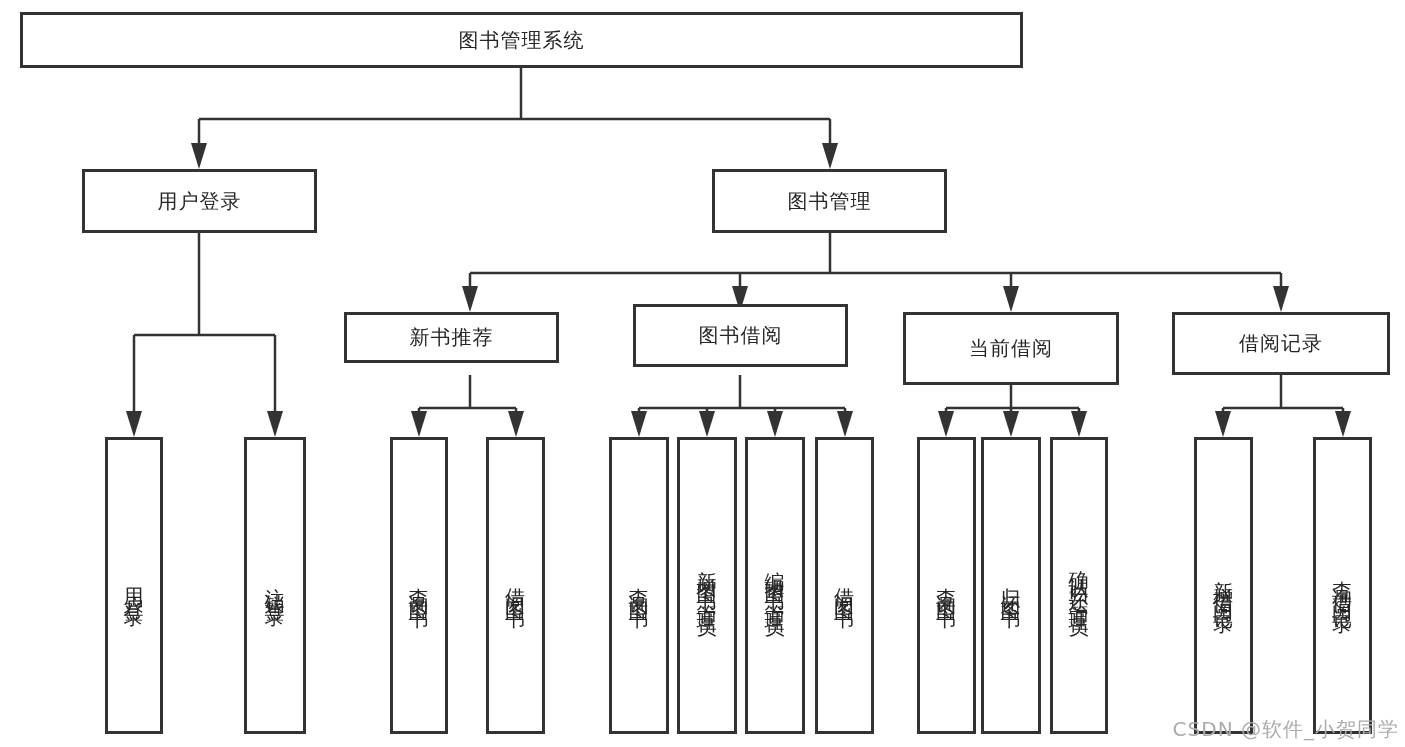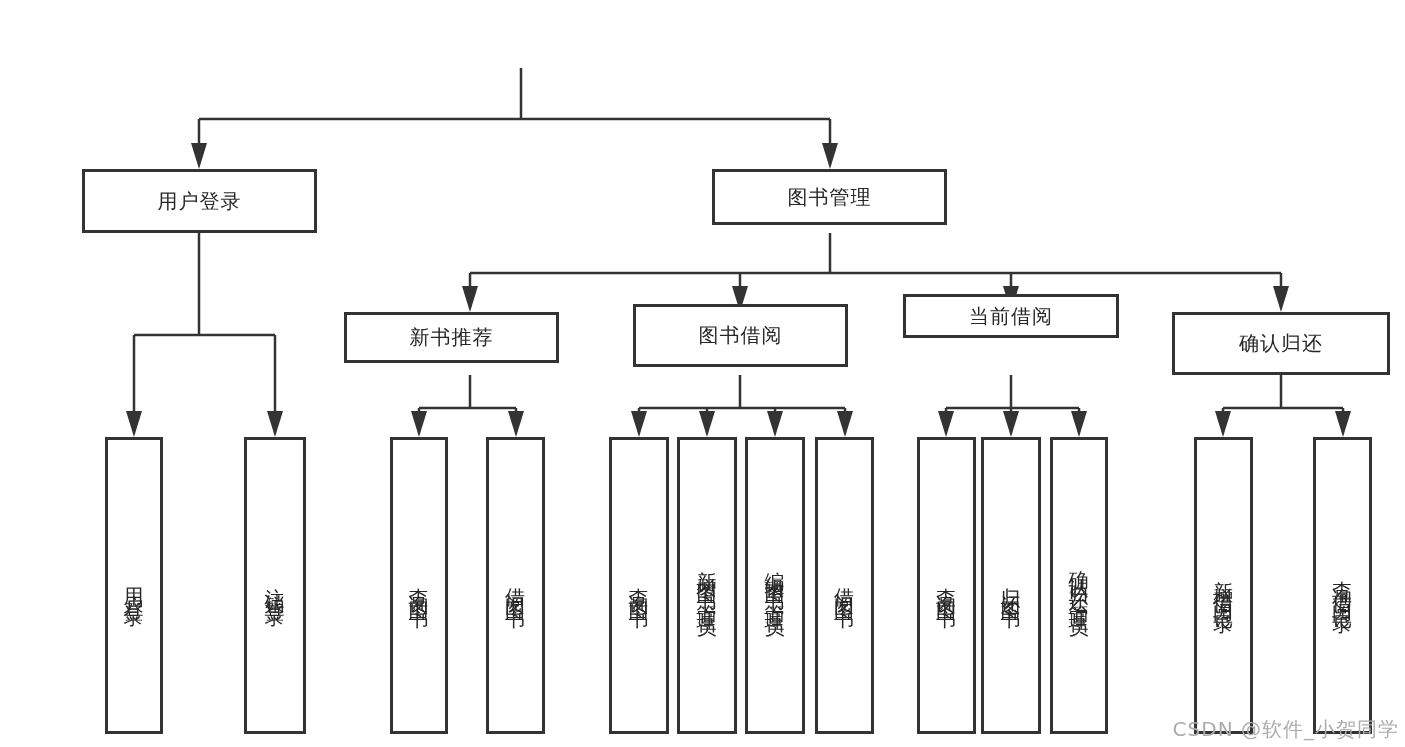--- a/index.html
+++ b/index.html
@@ -26,24 +26,24 @@
   .leaf .label{
     writing-mode:vertical-rl;
     text-orientation:mixed;
     letter-spacing:0.34em;
     line-height:1;
     white-space:nowrap;
   }
   
   .n-root{left:20px;top:12px;width:1003px;height:56px}
   .n-l2a{left:82px;top:169px;width:235px;height:64px}
-  .n-l2b{left:712px;top:169px;width:235px;height:56px}
+  .n-l2b{left:712px;top:169px;width:235px;height:64px}
   .n-l3a{left:344px;top:312px;width:215px;height:51px}
   .n-l3b{left:633px;top:304px;width:215px;height:63px}
-  .n-l3c{left:903px;top:294px;width:216px;height:44px}
+  .n-l3c{left:903px;top:312px;width:216px;height:73px}
   .n-l3d{left:1172px;top:312px;width:218px;height:63px}
   .leaf{top:437px;height:297px}
   .f1{left:105px;width:58px}  .f2{left:244px;width:62px}
   .f3{left:390px;width:58px}  .f4{left:486px;width:59px}
   .f5{left:609px;width:60px}  .f6{left:677px;width:60px}
   .f7{left:745px;width:60px}  .f8{left:815px;width:59px}
   .f9{left:917px;width:59px}  .f10{left:981px;width:60px}
   .f11{left:1050px;width:58px}
   .f12{left:1194px;width:59px} .f13{left:1313px;width:59px}
   #watermark{
@@ -119,39 +119,42 @@
     <polygon points="1071,411 1087,411 1079,437"></polygon>
 
     <line x1="1281" y1="375" x2="1281" y2="408"></line>
     <line x1="1223" y1="408" x2="1343" y2="408"></line>
     <line x1="1223" y1="408" x2="1223" y2="413"></line>
     <polygon points="1215,411 1231,411 1223,437"></polygon>
     <line x1="1343" y1="408" x2="1343" y2="413"></line>
     <polygon points="1335,411 1351,411 1343,437"></polygon>
   </svg>
 
+  <div class="node n-root">
+    <span class="label">图书管理系统</span>
+  </div>
 
   <div class="node n-l2a">
     <span class="label">用户登录</span>
   </div>
   <div class="node n-l2b">
     <span class="label">图书管理</span>
   </div>
 
   <div class="node n-l3a">
     <span class="label">新书推荐</span>
   </div>
   <div class="node n-l3b">
     <span class="label">图书借阅</span>
   </div>
   <div class="node n-l3c">
     <span class="label">当前借阅</span>
   </div>
   <div class="node n-l3d">
-    <span class="label">确认归还</span>
+    <span class="label">借阅记录</span>
   </div>
 
   <div class="node leaf f1">
     <span class="label">用户登录</span>
   </div>
   <div class="node leaf f2">
     <span class="label">注销登录</span>
   </div>
 
   <div class="node leaf f3">

